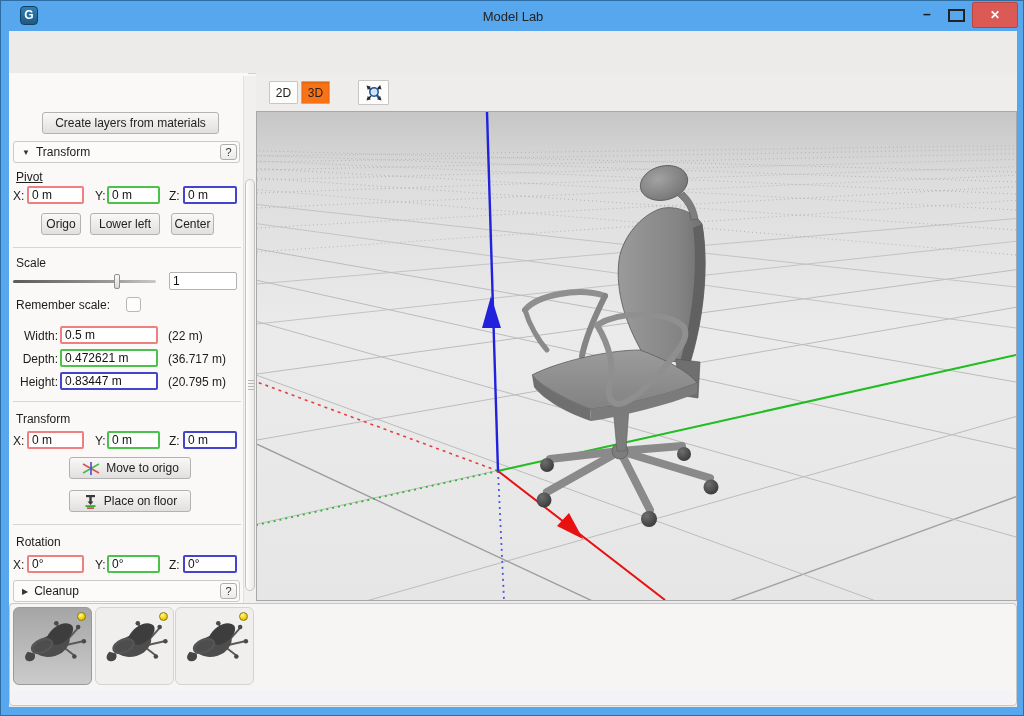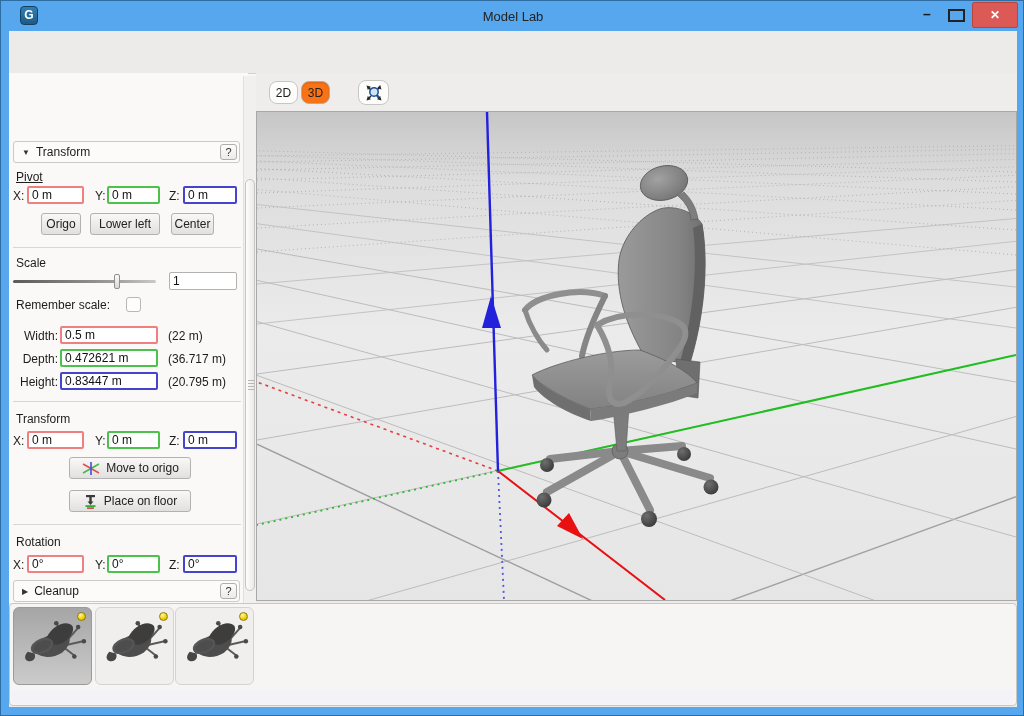--- a/index.html
+++ b/index.html
@@ -60,21 +60,21 @@
 
   
   .pscroll-track { position:absolute; left:234px; top:45px; width:13px; height:527px; background:#f2f0ee; border-left:1px solid #e2e0de; }
   .pscroll-thumb { position:absolute; left:1px; top:103px; width:10px; height:412px; background:linear-gradient(90deg,#fdfdfc,#eceae8);
                    border:1px solid #c6c4c2; border-radius:5px; }
   .grip { position:absolute; left:2px; top:200px; width:6px; height:12px;
           background:repeating-linear-gradient(#b9b7b5 0 1px, transparent 1px 3px); }
 
   
   .vtoolbar { position:absolute; left:247px; top:42px; width:761px; height:38px; background:#efedeb; }
-  .tbtn { position:absolute; top:8px; height:23px; border-radius:8px; font-size:12px; color:#222;
+  .tbtn { position:absolute; top:8px; height:23px; border-radius:1px; font-size:12px; color:#222;
           display:flex; align-items:center; justify-content:center; }
   .tbtn-off { background:#fdfdfc; border:1px solid #c8c6c4; }
   .tbtn-on  { background:#f97316; border:1px solid #b0aeac; box-shadow:inset 0 1px 2px rgba(0,0,0,.15); }
 
   
   .viewport { position:absolute; left:247px; top:80px; width:761px; height:490px; border:1px solid #a8a8a8; background:#e8e8e8; }
   .tri-label { position:absolute; left:306px; top:460px; width:145px; height:29px; background:#fbfbfa; border:1px solid #c0bebc;
                display:flex; align-items:center; justify-content:center; font-size:12px; color:#222; }
 
   
@@ -103,20 +103,23 @@
 
     <div class="menubar">
       <div class="file-item">
         <span class="folder-icon"></span>
         <span>File</span>
       </div>
     </div>
 
     <div class="left-panel">
 
+      <div class="pbtn" style="left:33px; top:39px; width:177px; height:22px;">
+        <span>Create layers from materials</span>
+      </div>
 
       <div class="hdr-box" style="left:4px; top:68px; width:227px;">
         <span class="hdr-arrow">▼</span>
         <span class="hdr-label">Transform</span>
         <span class="help-btn">?</span>
       </div>
 
       <div class="sec-label" style="left:7px; top:97px;text-decoration:underline;">Pivot</div>
       <div class="axis-lab" style="left:4px; top:116px;">X:</div>
       <input class="tfield bx" style="left: 18px; top: 113px; width: 57px;" value="0 m">

